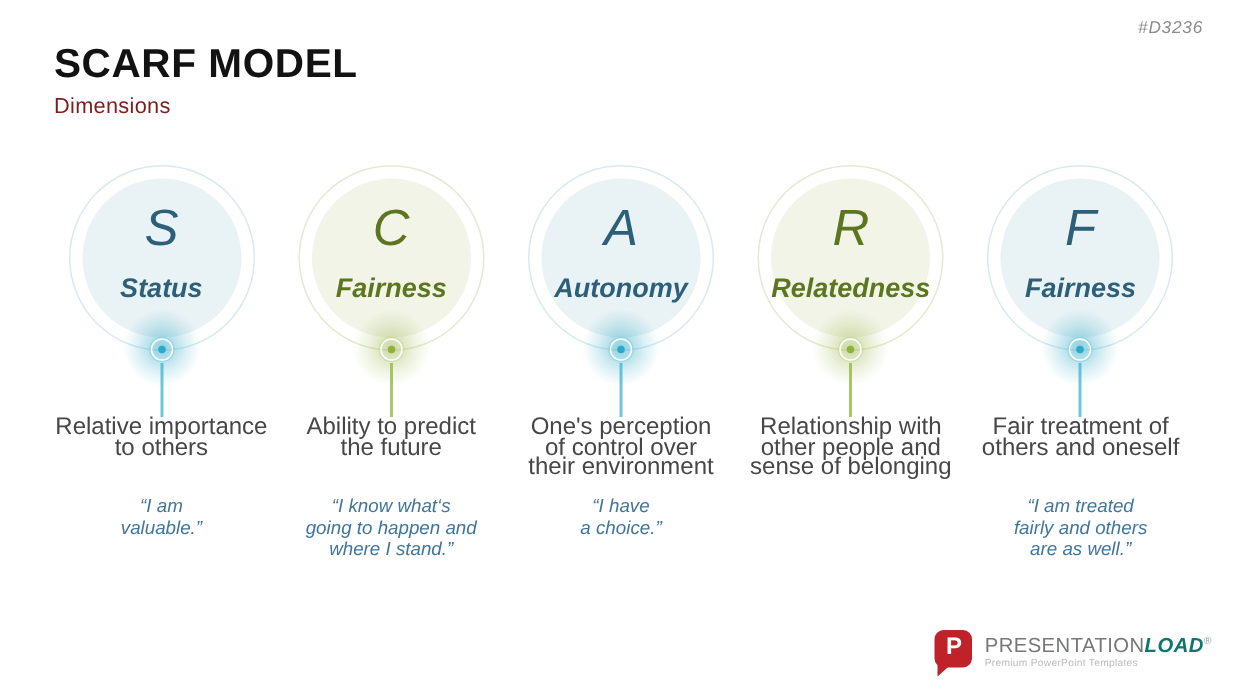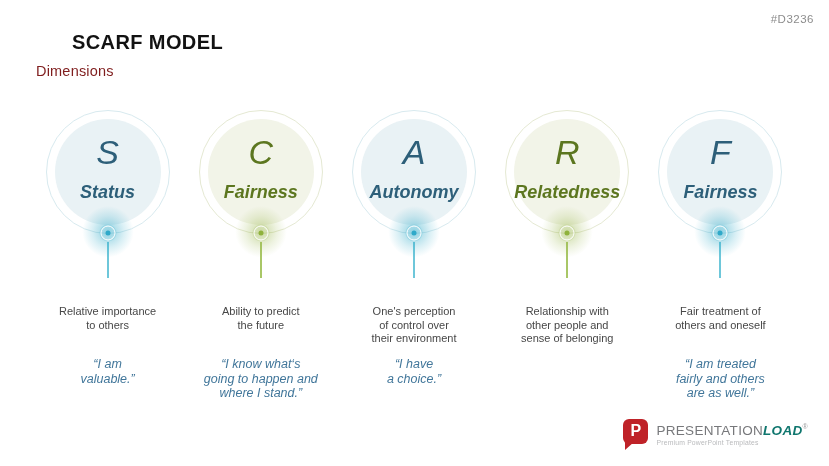--- a/index.html
+++ b/index.html
@@ -7,40 +7,40 @@
   body {
     font-family: "Liberation Sans", sans-serif;
     background: #ffffff;
     position: relative;
     overflow: hidden;
   }
 
   
   .header { padding: 26px 36px 0 36px; }
   .slide-title {
-    font-size: 20px;
+    font-size: 27px;
     font-weight: 600;
     color: #121212;
     letter-spacing: 0.4px;
     line-height: 32px;
-    margin-left: 36px;
   }
   .slide-subtitle {
     font-size: 14.5px;
     color: #7f1d1d;
     margin-top: 5px;
     letter-spacing: 0.2px;
   }
   .slide-code {
     position: absolute;
     top: 13px;
-    right: 15px;
+    right: 27px;
     font-size: 11.5px;
     color: #8c8c8c;
     letter-spacing: 0.5px;
+    font-style: italic;
   }
 
   
   .dims-row {
     position: absolute;
     left: 31px;
     top: 110px;
     width: 766px;
     display: flex;
   }
@@ -129,23 +129,23 @@
     border-radius: 50%;
     background: var(--accent);
   }
   .line {
     width: 2px;
     height: 36px;
     margin: 8px auto 0 auto;
     background: var(--line);
   }
   .desc {
-    margin-top: 27px;
+    margin-top: 0;
     min-height: 44px;
-    font-size: 11px;
+    font-size: 16px;
     line-height: 13.5px;
     color: #474747;
     text-align: center;
     white-space: pre-line;
   }
   .quote {
     margin-top: 8px;
     font-size: 12.5px;
     line-height: 14.5px;
     font-style: italic;

